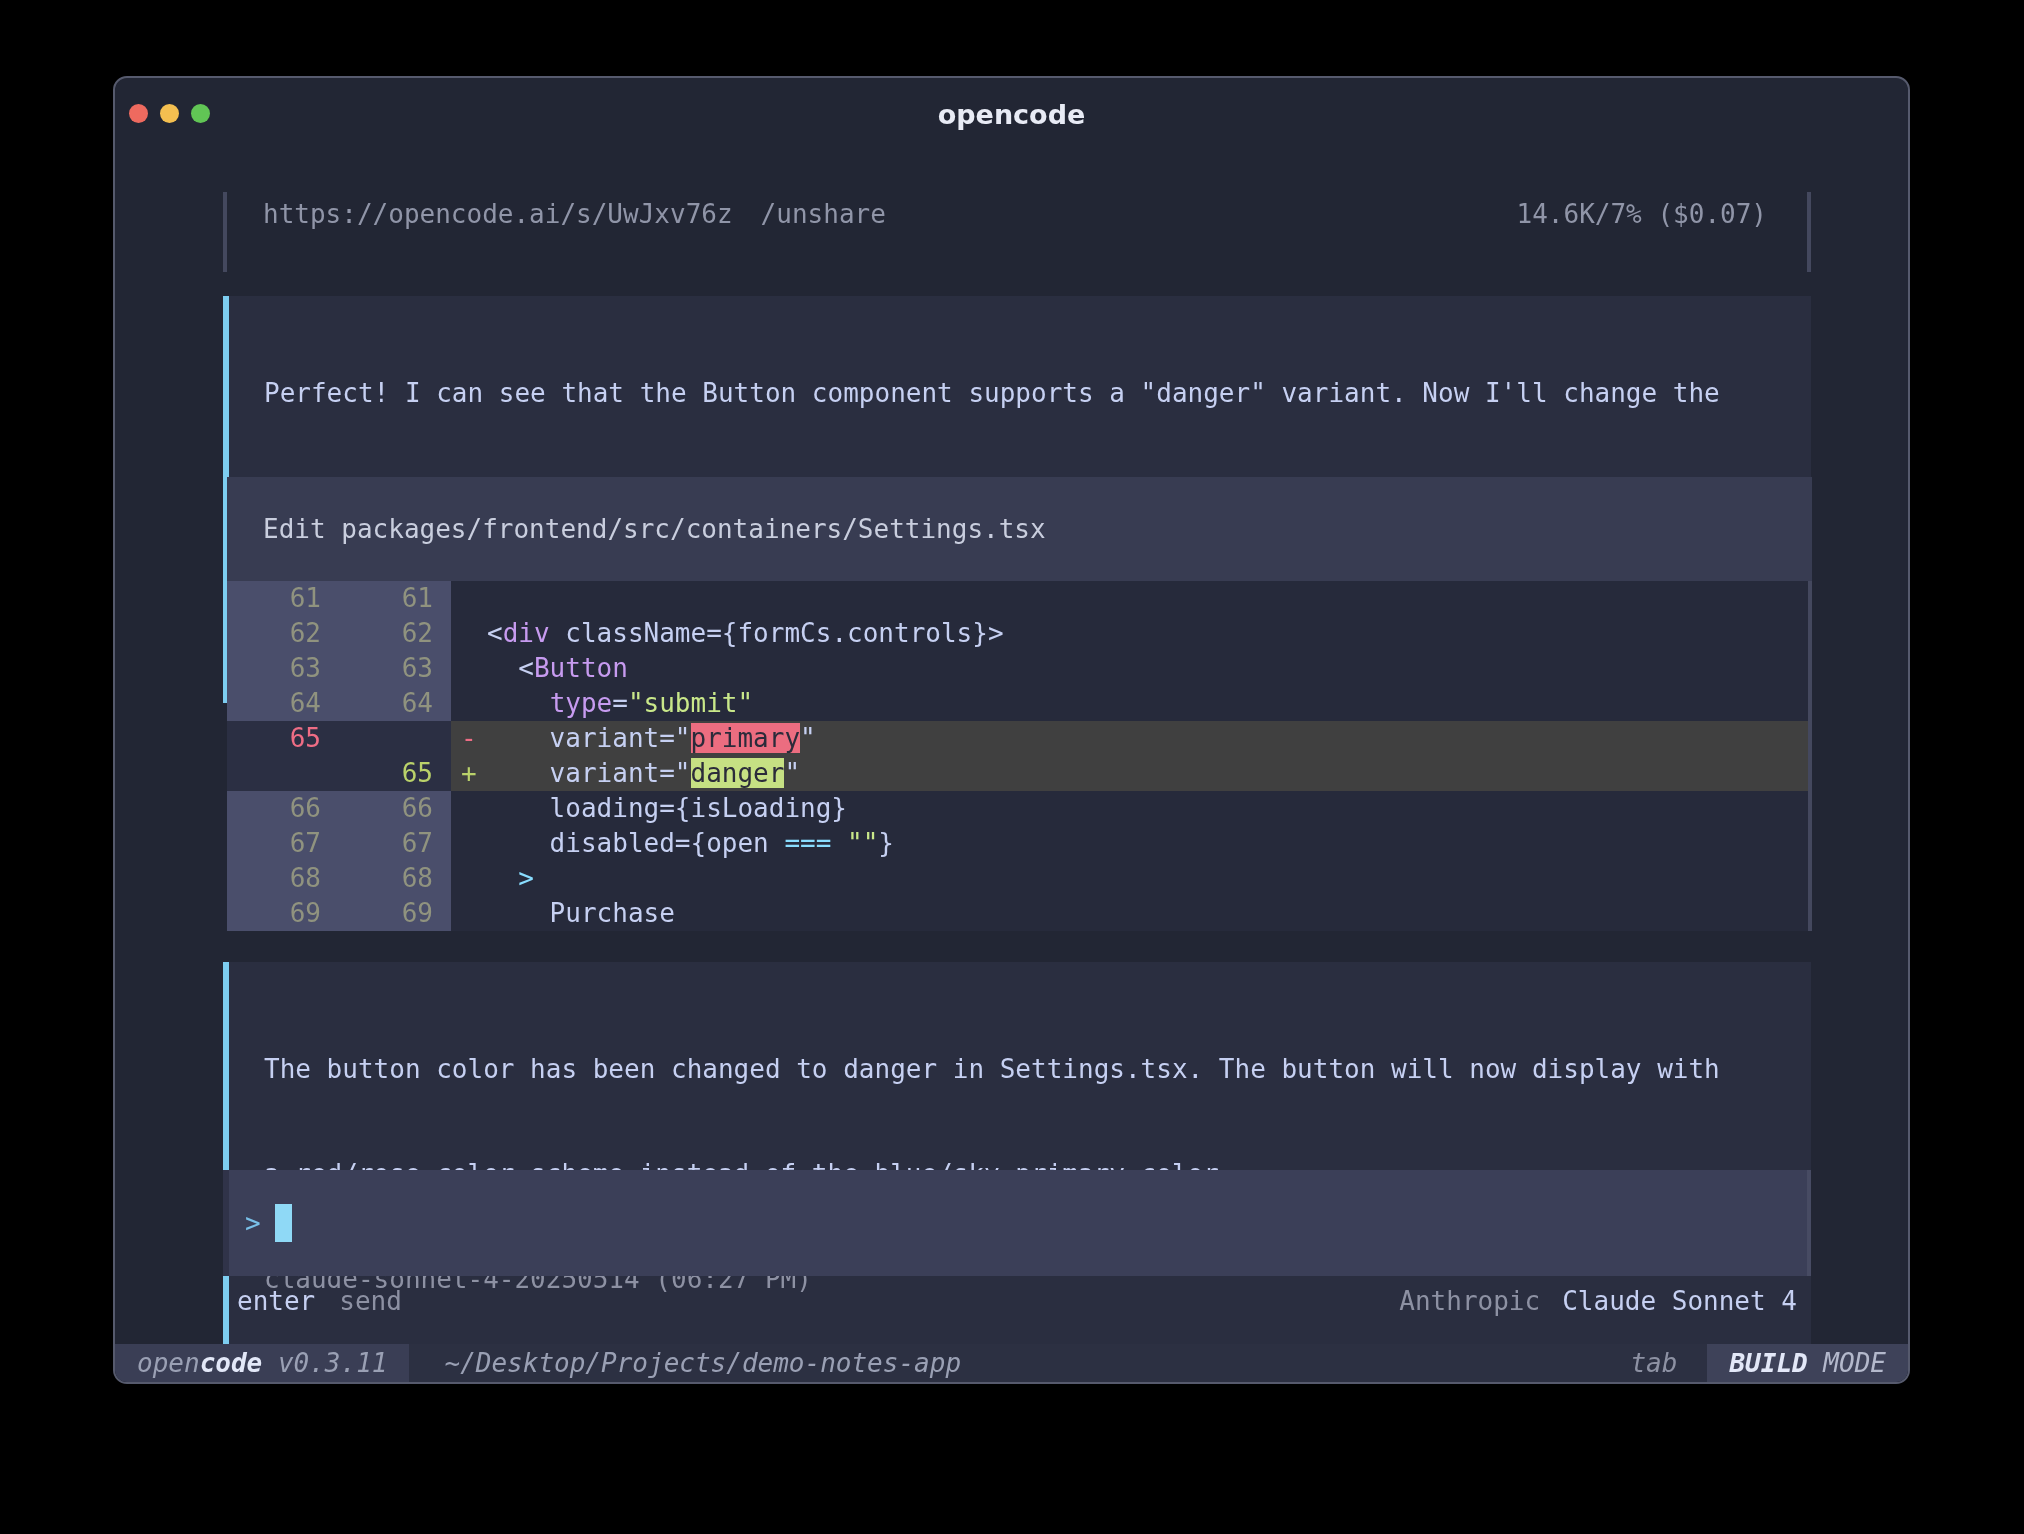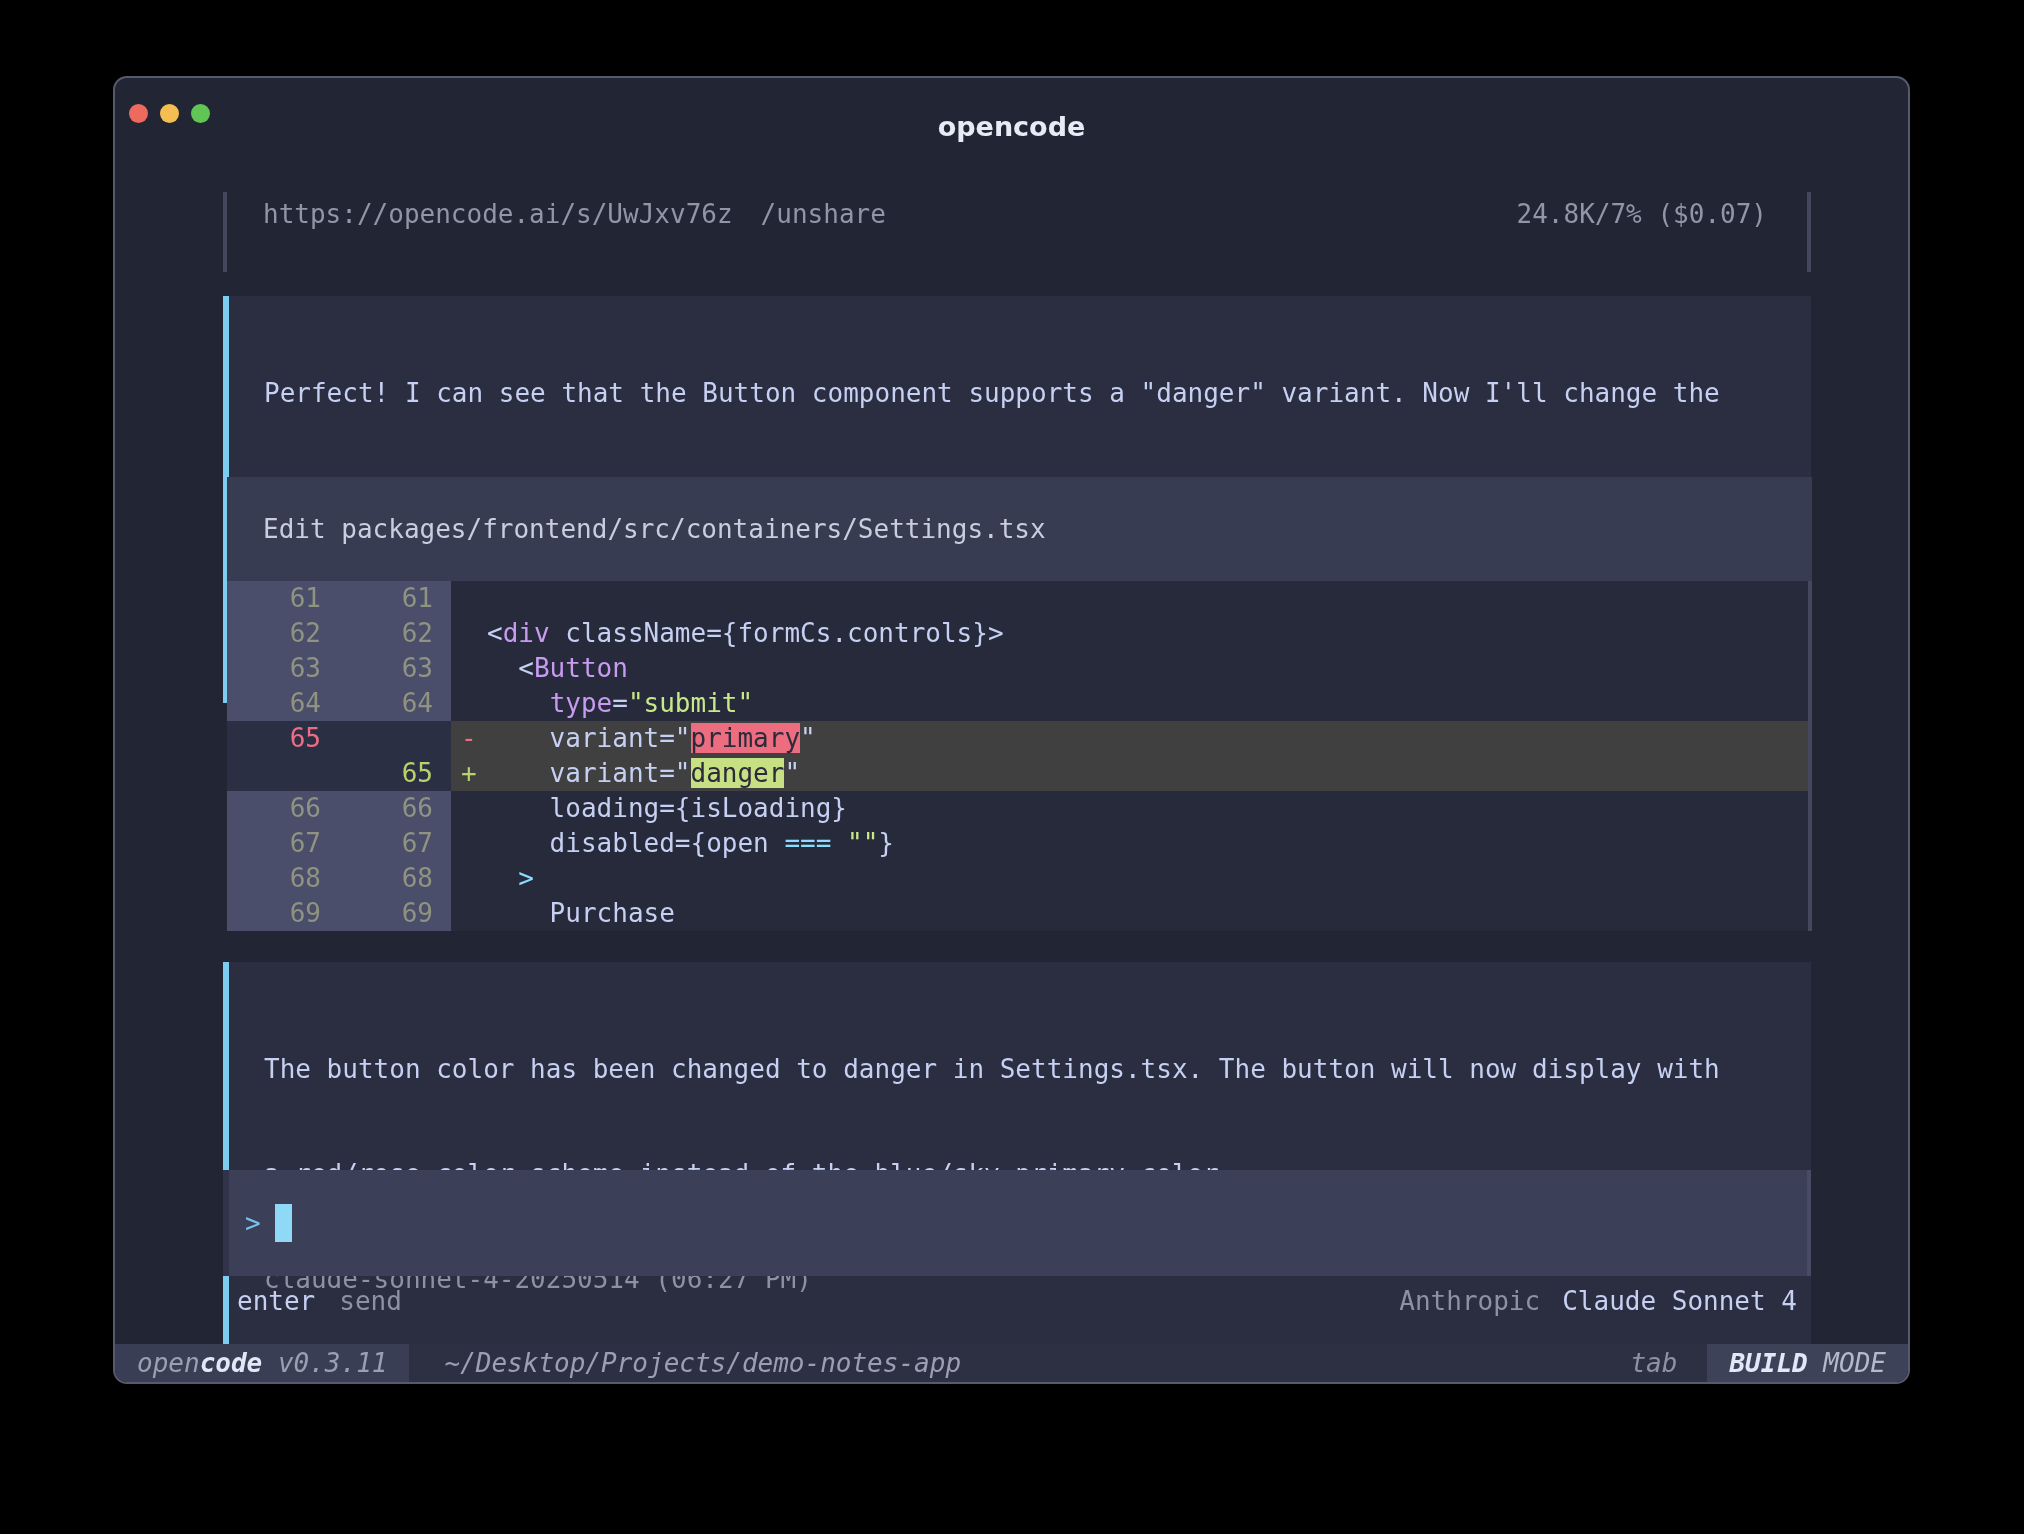--- a/index.html
+++ b/index.html
@@ -7,21 +7,21 @@
     width:2024px;height:1534px;background:#000;overflow:hidden;
     font-family:"DejaVu Sans Mono", monospace;
     -webkit-font-smoothing:antialiased;
   }
   .window{
     position:absolute;left:113px;top:76px;width:1797px;height:1308px;
     background:#222634;border:2px solid #565a6d;border-radius:14px;
     box-sizing:border-box;overflow:hidden;
   }
   
-  .titlebar{position:relative;height:64px;display:flex;align-items:flex-end;justify-content:center;}
+  .titlebar{position:relative;height:64px;display:flex;align-items:center;justify-content:center;}
   .traffic{position:absolute;left:14px;top:26px;display:flex;gap:12px;}
   .dot{width:19px;height:19px;border-radius:50%;}
   .dot.red{background:#ee6a5f;}
   .dot.yellow{background:#f4bf50;}
   .dot.green{background:#61c555;}
   .win-title{font-family:"DejaVu Sans", sans-serif;font-weight:bold;font-size:27px;color:#e8ebf5;margin-top:8px;}
   
   .header-block{
     position:absolute;left:108px;top:114px;width:1588px;height:80px;box-sizing:border-box;
     border-left:4px solid #44485e;border-right:4px solid #44485e;
@@ -110,21 +110,21 @@
       <span class="dot red"></span>
       <span class="dot yellow"></span>
       <span class="dot green"></span>
     </div>
     <div class="win-title">opencode</div>
   </div>
 
   <div class="header-block">
     <div class="header-sub">
       <span><span>https://opencode.ai/s/UwJxv76z</span><span class="share-cmd">/unshare</span></span>
-      <span>24.8K/7% ($0.07)</span>
+      <span>14.6K/7% ($0.07)</span>
     </div>
   </div>
 
   <div class="msg" id="message-1">
     <div class="line">Perfect! I can see that the Button component supports a "danger" variant. Now I'll change the</div>
     <div class="line">button variant from "primary" to "danger" in Settings.tsx:</div>
     <div class="meta">claude-sonnet-4-20250514 (06:27 PM)</div>
   </div>
 
   <div class="edit-card">

